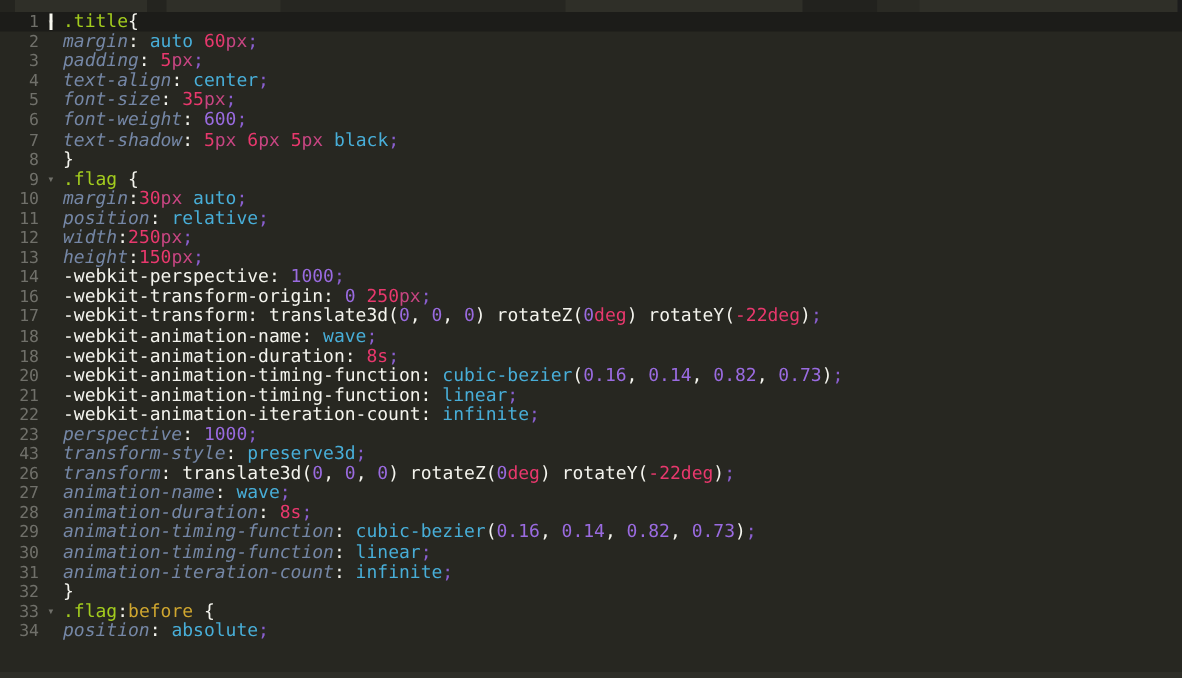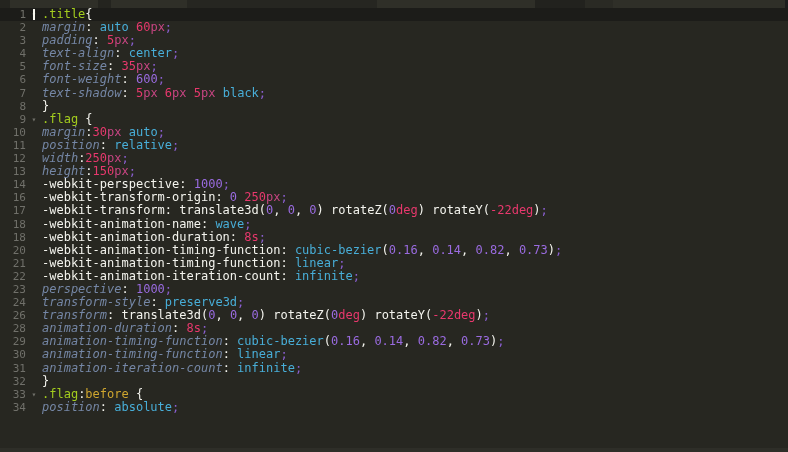--- a/index.html
+++ b/index.html
@@ -85,22 +85,23 @@
       <div class="row"><span class="gut">13</span><span class="fold"></span><span class="code"><span class="tk-p">height</span><span class="tk-w">:</span><span class="tk-r">150</span><span class="tk-u">px</span><span class="tk-s">;</span></span></div>
       <div class="row"><span class="gut">14</span><span class="fold"></span><span class="code"><span class="tk-w">-webkit-perspective: </span><span class="tk-v">1000</span><span class="tk-s">;</span></span></div>
       <div class="row"><span class="gut">16</span><span class="fold"></span><span class="code"><span class="tk-w">-webkit-transform-origin: </span><span class="tk-v">0</span><span class="tk-w"> </span><span class="tk-r">250</span><span class="tk-u">px</span><span class="tk-s">;</span></span></div>
       <div class="row"><span class="gut">17</span><span class="fold"></span><span class="code"><span class="tk-w">-webkit-transform: translate3d(</span><span class="tk-v">0</span><span class="tk-w">, </span><span class="tk-v">0</span><span class="tk-w">, </span><span class="tk-v">0</span><span class="tk-w">) rotateZ(</span><span class="tk-v">0</span><span class="tk-r">deg</span><span class="tk-w">) rotateY(</span><span class="tk-r">-22deg</span><span class="tk-w">)</span><span class="tk-s">;</span></span></div>
       <div class="row"><span class="gut">18</span><span class="fold"></span><span class="code"><span class="tk-w">-webkit-animation-name: </span><span class="tk-c">wave</span><span class="tk-s">;</span></span></div>
       <div class="row"><span class="gut">18</span><span class="fold"></span><span class="code"><span class="tk-w">-webkit-animation-duration: </span><span class="tk-r">8s</span><span class="tk-s">;</span></span></div>
       <div class="row"><span class="gut">20</span><span class="fold"></span><span class="code"><span class="tk-w">-webkit-animation-timing-function: </span><span class="tk-c">cubic-bezier</span><span class="tk-w">(</span><span class="tk-v">0.16</span><span class="tk-w">, </span><span class="tk-v">0.14</span><span class="tk-w">, </span><span class="tk-v">0.82</span><span class="tk-w">, </span><span class="tk-v">0.73</span><span class="tk-w">)</span><span class="tk-s">;</span></span></div>
       <div class="row"><span class="gut">21</span><span class="fold"></span><span class="code"><span class="tk-w">-webkit-animation-timing-function: </span><span class="tk-c">linear</span><span class="tk-s">;</span></span></div>
       <div class="row"><span class="gut">22</span><span class="fold"></span><span class="code"><span class="tk-w">-webkit-animation-iteration-count: </span><span class="tk-c">infinite</span><span class="tk-s">;</span></span></div>
       <div class="row"><span class="gut">23</span><span class="fold"></span><span class="code"><span class="tk-p">perspective</span><span class="tk-w">: </span><span class="tk-v">1000</span><span class="tk-s">;</span></span></div>
-      <div class="row"><span class="gut">24</span><span class="fold"></span><span class="code"><span class="tk-p">transform-style</span><span class="tk-w">: </span><span class="tk-c">preserve3d</span><span class="tk-s">;</span></span></div>
+      <div class="row"><span class="gut">43</span><span class="fold"></span><span class="code"><span class="tk-p">transform-style</span><span class="tk-w">: </span><span class="tk-c">preserve3d</span><span class="tk-s">;</span></span></div>
       <div class="row"><span class="gut">26</span><span class="fold"></span><span class="code"><span class="tk-p">transform</span><span class="tk-w">: translate3d(</span><span class="tk-v">0</span><span class="tk-w">, </span><span class="tk-v">0</span><span class="tk-w">, </span><span class="tk-v">0</span><span class="tk-w">) rotateZ(</span><span class="tk-v">0</span><span class="tk-r">deg</span><span class="tk-w">) rotateY(</span><span class="tk-r">-22deg</span><span class="tk-w">)</span><span class="tk-s">;</span></span></div>
+      <div class="row"><span class="gut">27</span><span class="fold"></span><span class="code"><span class="tk-p">animation-name</span><span class="tk-w">: </span><span class="tk-c">wave</span><span class="tk-s">;</span></span></div>
       <div class="row"><span class="gut">28</span><span class="fold"></span><span class="code"><span class="tk-p">animation-duration</span><span class="tk-w">: </span><span class="tk-r">8s</span><span class="tk-s">;</span></span></div>
       <div class="row"><span class="gut">29</span><span class="fold"></span><span class="code"><span class="tk-p">animation-timing-function</span><span class="tk-w">: </span><span class="tk-c">cubic-bezier</span><span class="tk-w">(</span><span class="tk-v">0.16</span><span class="tk-w">, </span><span class="tk-v">0.14</span><span class="tk-w">, </span><span class="tk-v">0.82</span><span class="tk-w">, </span><span class="tk-v">0.73</span><span class="tk-w">)</span><span class="tk-s">;</span></span></div>
       <div class="row"><span class="gut">30</span><span class="fold"></span><span class="code"><span class="tk-p">animation-timing-function</span><span class="tk-w">: </span><span class="tk-c">linear</span><span class="tk-s">;</span></span></div>
       <div class="row"><span class="gut">31</span><span class="fold"></span><span class="code"><span class="tk-p">animation-iteration-count</span><span class="tk-w">: </span><span class="tk-c">infinite</span><span class="tk-s">;</span></span></div>
       <div class="row"><span class="gut">32</span><span class="fold"></span><span class="code"><span class="tk-w">}</span></span></div>
       <div class="row"><span class="gut">33</span><span class="fold">▾</span><span class="code"><span class="tk-g">.flag</span><span class="tk-w">:</span><span class="tk-y">before</span><span class="tk-w"> {</span></span></div>
       <div class="row"><span class="gut">34</span><span class="fold"></span><span class="code"><span class="tk-p">position</span><span class="tk-w">: </span><span class="tk-c">absolute</span><span class="tk-s">;</span></span></div>
     </div>
 
   <div id="bottombar"></div>

